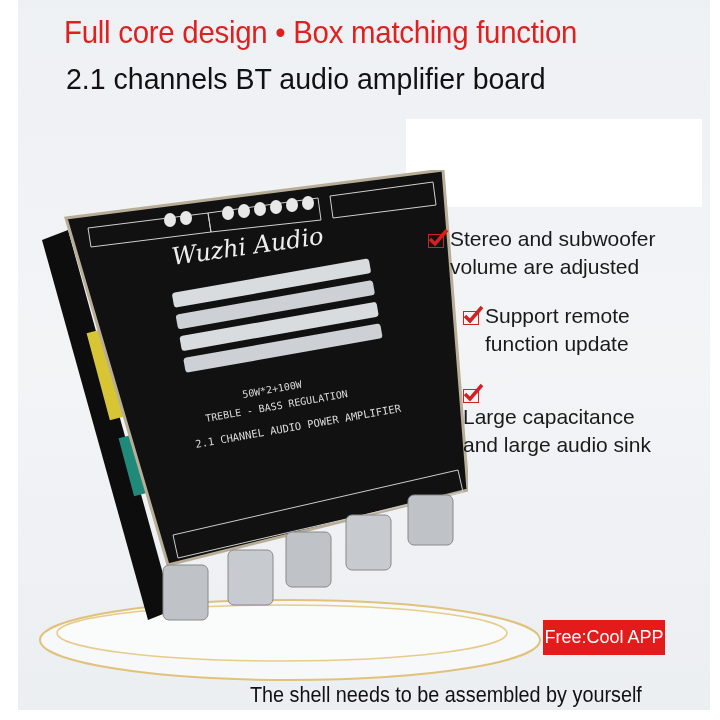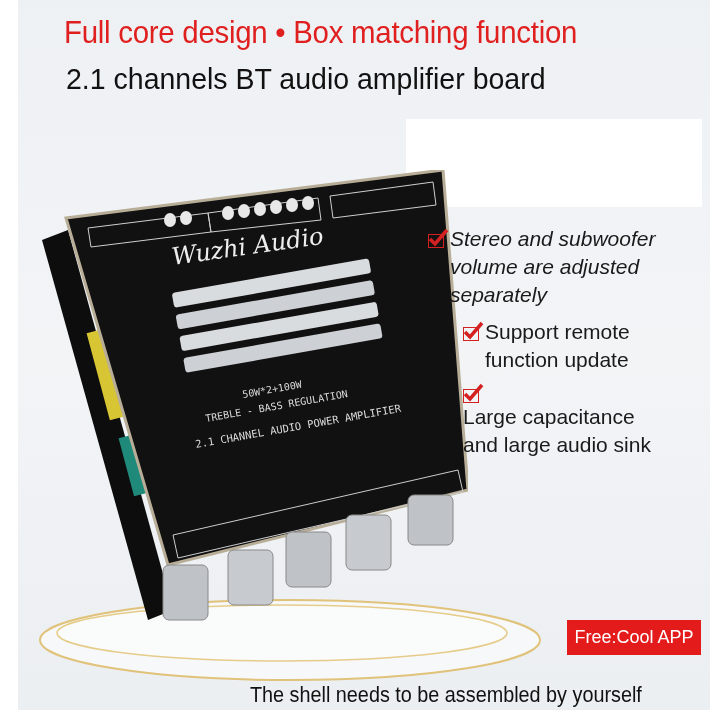--- a/index.html
+++ b/index.html
@@ -8,21 +8,21 @@
   .headline{position:absolute;left:64px;top:14px;font-size:32px;color:#e01f1f;white-space:nowrap;letter-spacing:-0.3px;transform:scaleX(0.92);transform-origin:left top;}
   .subhead{position:absolute;left:66px;top:62px;font-size:30px;color:#111;white-space:nowrap;transform:scaleX(0.95);transform-origin:left top;}
   .whitebox{position:absolute;left:406px;top:119px;width:296px;height:88px;background:#fff;}
   .features{position:absolute;left:420px;top:222px;width:290px;}
   .feat{position:absolute;display:flex;align-items:flex-start;}
   .feat .chk{width:14px;height:12px;border:1.5px solid #d42020;position:relative;margin-right:6px;margin-top:9px;flex:none;}
   .feat .chk svg{position:absolute;left:-2px;top:-8px;}
   .feat .txt{font-size:21px;line-height:28px;color:#1a1a1a;}
   
   .board-wrap{position:absolute;left:38px;top:170px;width:430px;height:460px;}
-  .badge{position:absolute;left:543px;top:620px;width:134px;height:35px;background:#e41b1b;color:#fff;font-size:18px;line-height:35px;text-align:center;margin-left:24px;}
+  .badge{position:absolute;left:543px;top:620px;width:122px;height:35px;background:#e41b1b;color:#fff;font-size:18px;line-height:35px;text-align:center;}
   .footer{position:absolute;left:250px;top:682px;font-size:22px;color:#111;white-space:nowrap;transform:scaleX(0.9);transform-origin:left top;}
   .ring{position:absolute;}
 </style>
 </head>
 <body>
 
 <div class="canvas"></div>
 
 <div class="headline">Full core design • Box matching function</div>
 <div class="subhead">2.1 channels BT audio amplifier board</div>
@@ -74,33 +74,32 @@
   <g>
     <rect x="125" y="395" width="45" height="55" rx="6" fill="#bfc3c7" stroke="#888"></rect>
     <rect x="190" y="380" width="45" height="55" rx="6" fill="#c7cbcf" stroke="#888"></rect>
     <rect x="248" y="362" width="45" height="55" rx="6" fill="#bfc3c7" stroke="#888"></rect>
     <rect x="308" y="345" width="45" height="55" rx="6" fill="#c7cbcf" stroke="#888"></rect>
     <rect x="370" y="325" width="45" height="50" rx="6" fill="#bfc3c7" stroke="#888"></rect>
   </g>
 </svg>
 
 <div class="features">
-  <div class="feat" style="left:8px;top:3px;font-style:italic;">
+  <div class="feat" style="left:8px;top:3px;">
     <span class="chk">
         <svg width="22" height="20" viewBox="0 0 22 20">
           <path d="M3 12 L8 17 L20 3" fill="none" stroke="#d42020" stroke-width="3.5"></path>
         </svg>
       </span>
     <div class="txt">
       <div>Stereo and subwoofer</div>
         <div>volume are adjusted</div>
-        <div>separately</div>
     </div>
   </div>
-  <div class="feat" style="left:43px;top:96px;">
+  <div class="feat" style="left:43px;top:80px;">
     <span class="chk">
         <svg width="22" height="20" viewBox="0 0 22 20">
           <path d="M3 12 L8 17 L20 3" fill="none" stroke="#d42020" stroke-width="3.5"></path>
         </svg>
       </span>
     <div class="txt">
       <div>Support remote</div>
         <div>function update</div>
     </div>
   </div>

